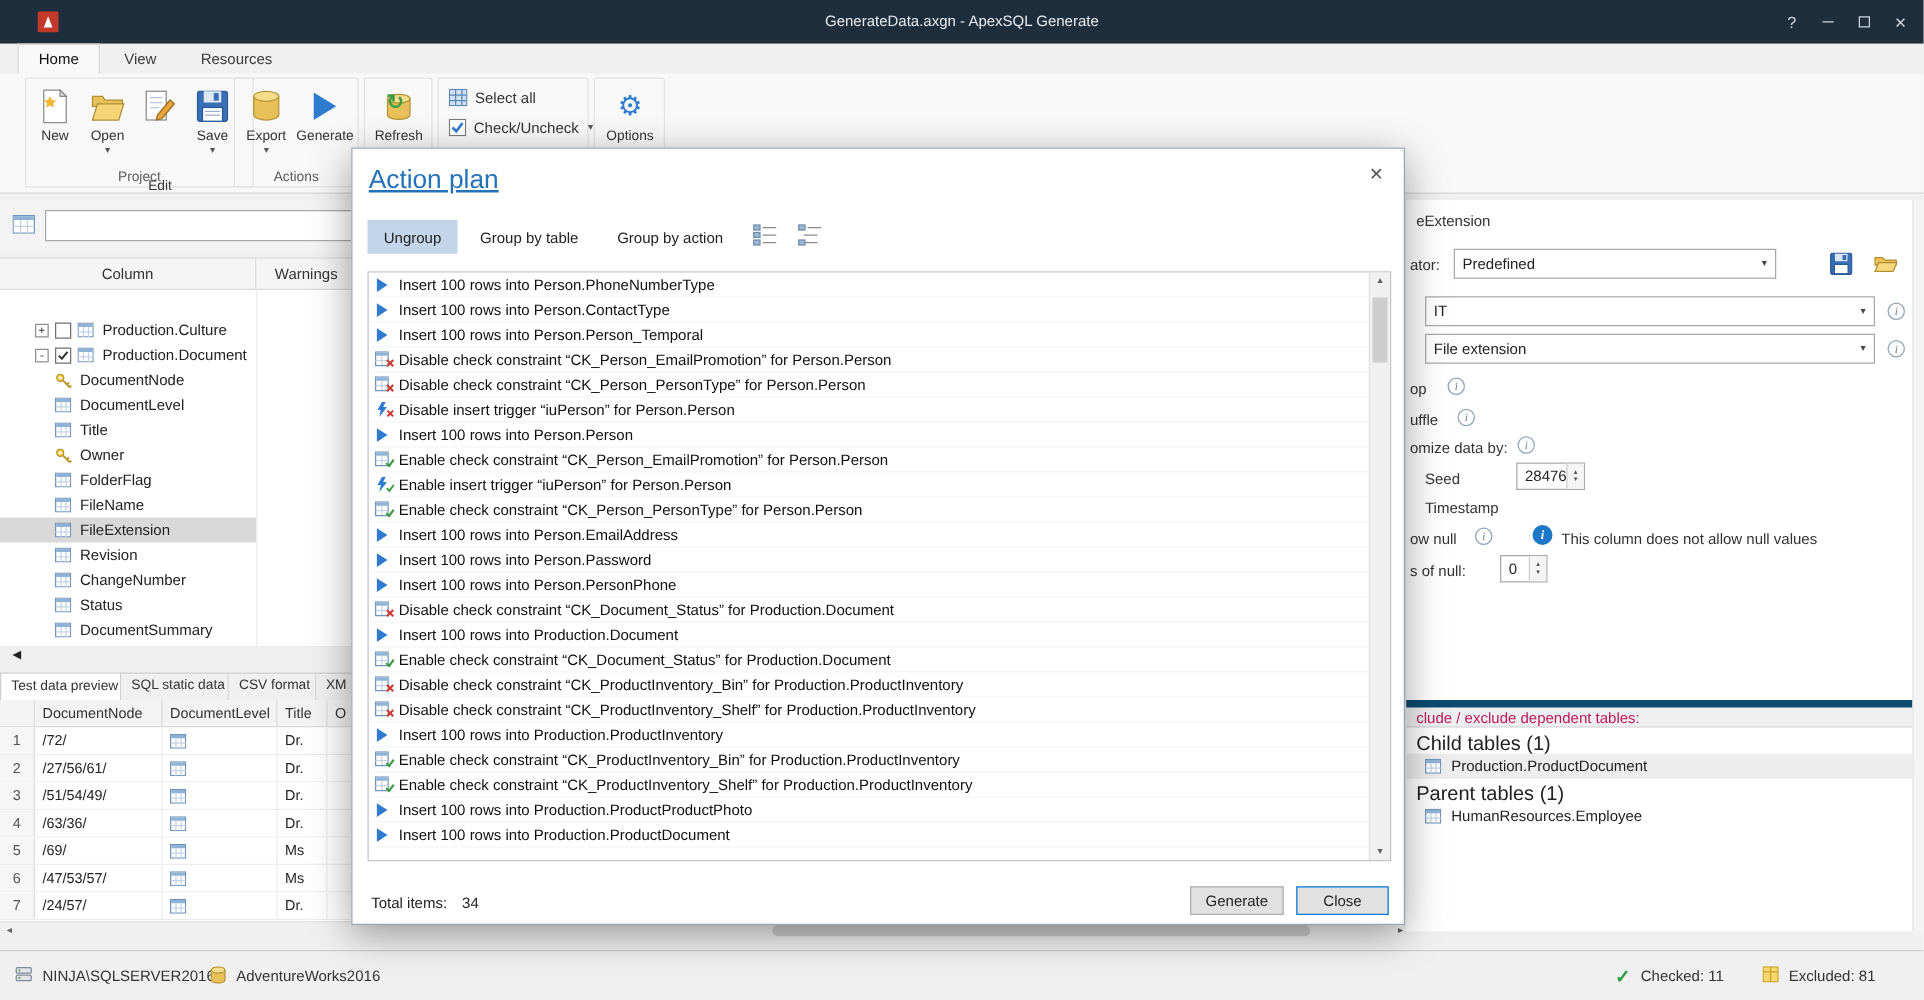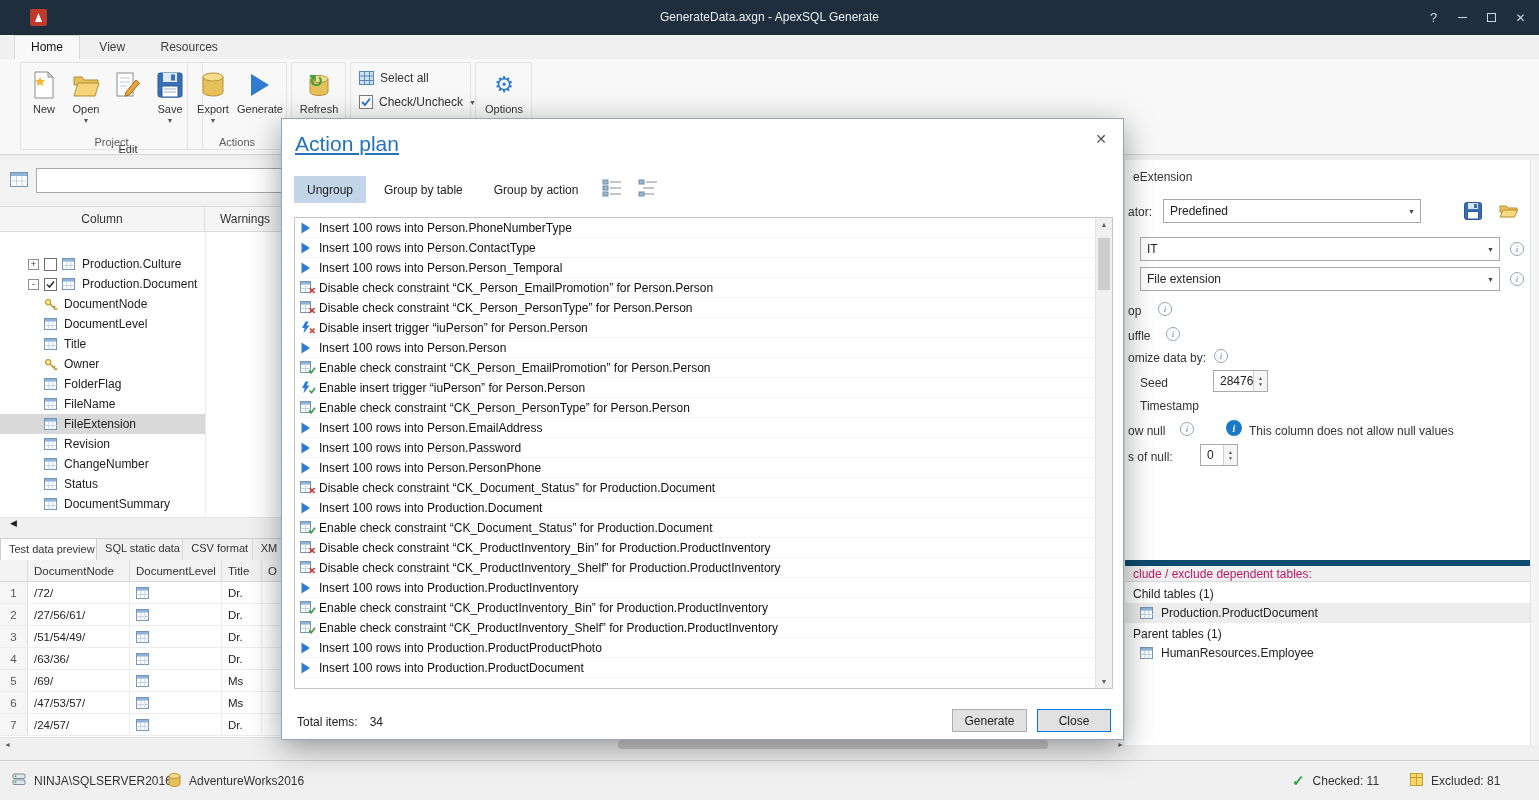--- a/index.html
+++ b/index.html
@@ -85,21 +85,21 @@
   .combo-arrow { position:absolute; right:5px; top:8px; font-size:7px; color:#444; }
   .spinner { position:absolute; height:22px; border:1px solid #a9a9ad; background:#fff; display:flex; align-items:center; padding-left:6px; font-size:12px; color:#222;margin-left:20px; }
   .spin-btns { position:absolute; right:0; top:0; bottom:0; width:14px; border-left:1px solid #d0d0d0; display:flex; flex-direction:column; align-items:center; justify-content:center; font-size:5px; color:#555; line-height:6px; background:#f5f5f5; }
   .info-i { position:absolute; width:14px; height:14px; border-radius:50%; border:1px solid #8fa6ba; color:#5c7a94; font-size:9px; font-style:italic; display:flex; align-items:center; justify-content:center; background:#fff; font-family:"Liberation Serif",serif; }
   .info-blue { position:absolute; width:16px; height:16px; border-radius:50%; background:#1e78c8; color:#fff; font-size:10px; font-style:italic; font-weight:bold; display:flex; align-items:center; justify-content:center; font-family:"Liberation Serif",serif; }
   .rp-icon { position:absolute; display:flex; }
 
   
   .dep-panel { position:absolute; left:1125px; top:560px; width:405px; height:185px; background:#fff; }
   .dep-header { height:22px; background:#f0f0f1; border-top:6px solid #0c4a6e; border-bottom:1px solid #d9d9d9; display:flex; align-items:center; padding-left:8px; font-size:12px; color:#be185d; }
-  .dep-group { position:absolute; left:8px; font-size:12px; color:#222; }
+  .dep-group { position:absolute; left:8px; font-size:16px; color:#222; }
   .dep-item { position:absolute; left:0; width:100%; height:20px; display:flex; align-items:center; padding-left:15px; font-size:12px; color:#222; }
   .dep-item.hl { background:#ededee; }
   .dep-item .ticon { margin-right:6px; }
 
   .vscroll { position:absolute; left:1530px; top:160px; width:9px; height:585px; background:#f4f4f4; border-left:1px solid #e3e3e3; }
 
   
   .statusbar { position:absolute; left:0; top:760px; width:100%; height:40px; background:#f0f0f1; border-top:1px solid #d0d0d0; }
   .sb-item { position:absolute; top:0; height:40px; display:flex; align-items:center; gap:8px; font-size:12px; color:#333; }
   .sb-check { color:#2e9e44; font-weight:bold; font-size:15px; }

